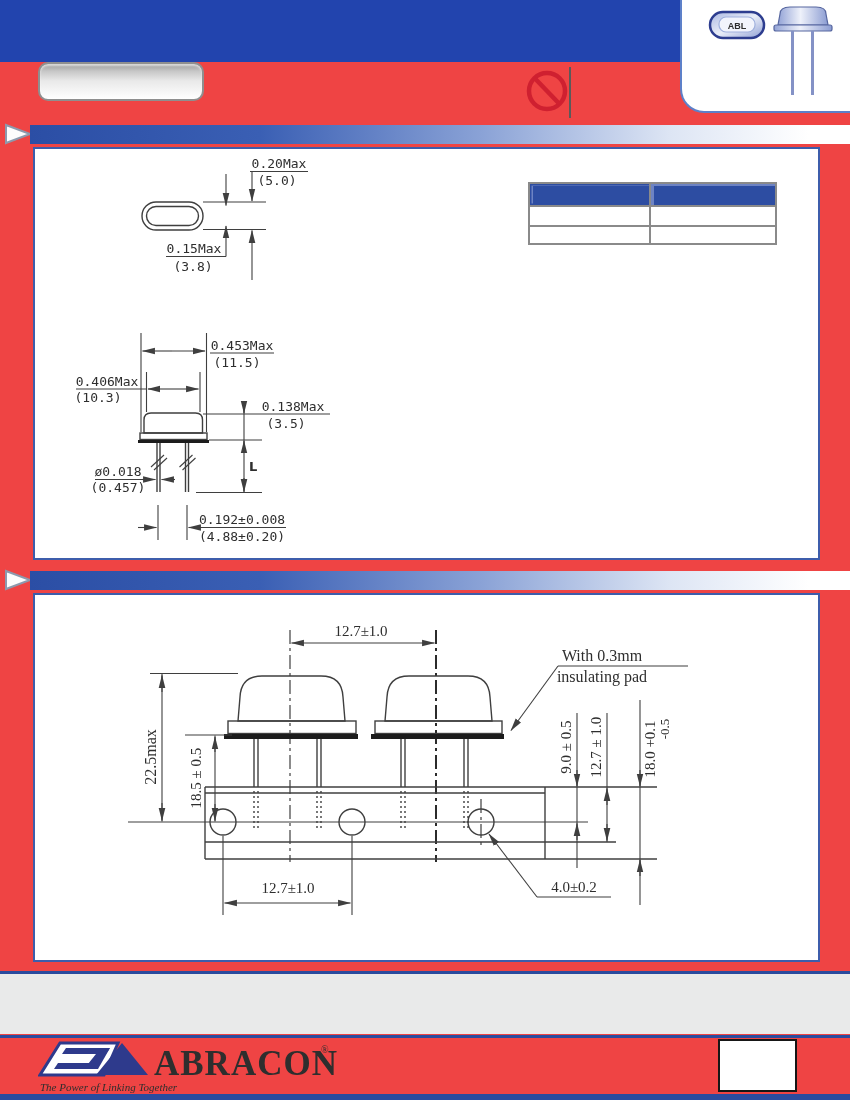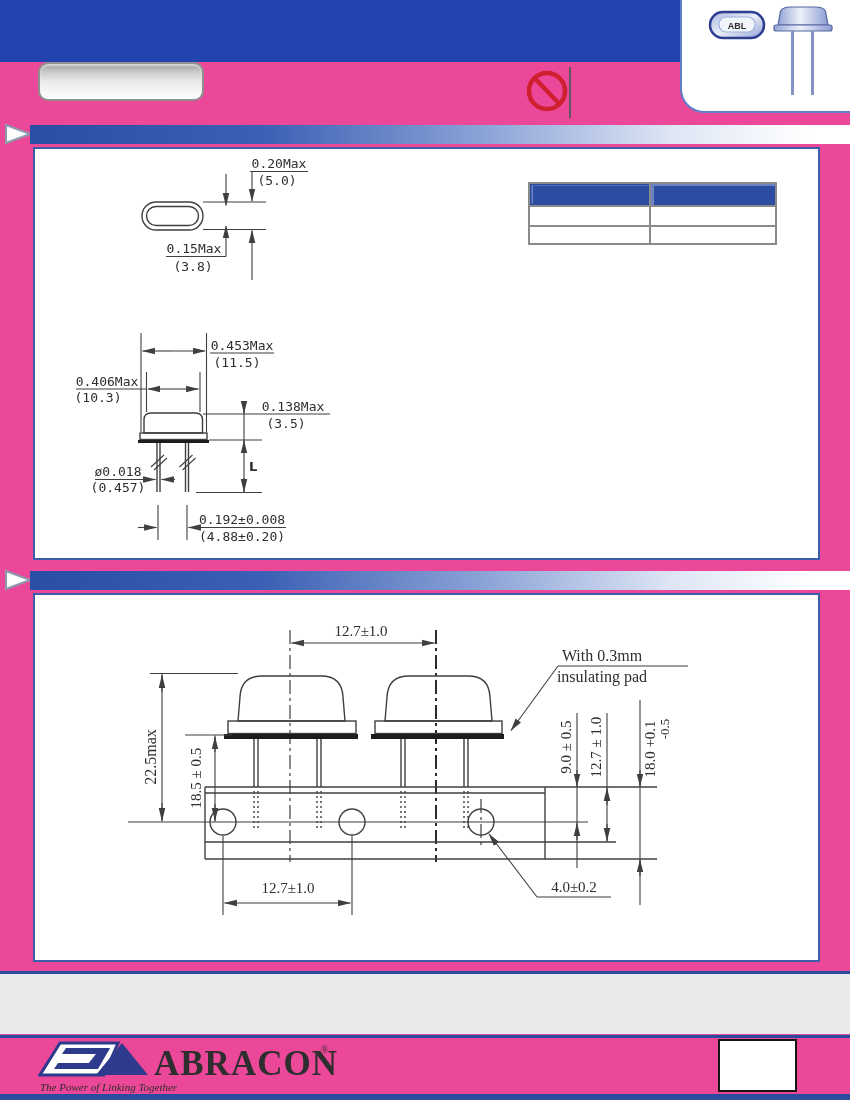--- a/index.html
+++ b/index.html
@@ -1,16 +1,16 @@
 <!DOCTYPE html>
 <html><head>
 <meta charset="utf-8">
 <style>
   html,body{margin:0;padding:0;background:#fff;}
-  #page{position:relative;width:850px;height:1100px;background:#ec4899;overflow:hidden;
+  #page{position:relative;width:850px;height:1100px;background:#ef4444;overflow:hidden;
         font-family:"Liberation Sans", sans-serif;}
   .abs{position:absolute;}
 
   
   .topbar{left:0;top:0;width:680px;height:62px;background:#2244ae;}
   .photo-panel{left:680px;top:0;width:168px;height:111px;background:#fff;
       border-left:2px solid #5d80c9;border-bottom:2px solid #5d80c9;
       border-bottom-left-radius:24px;}
   .tab-blank{left:38px;top:62px;width:162px;height:35px;border:2px solid #8f8f8f;border-radius:10px;
       background:linear-gradient(180deg,#9a9a9a 0%,#c6c6c6 20%,#e9e9e9 48%,#ffffff 100%);

